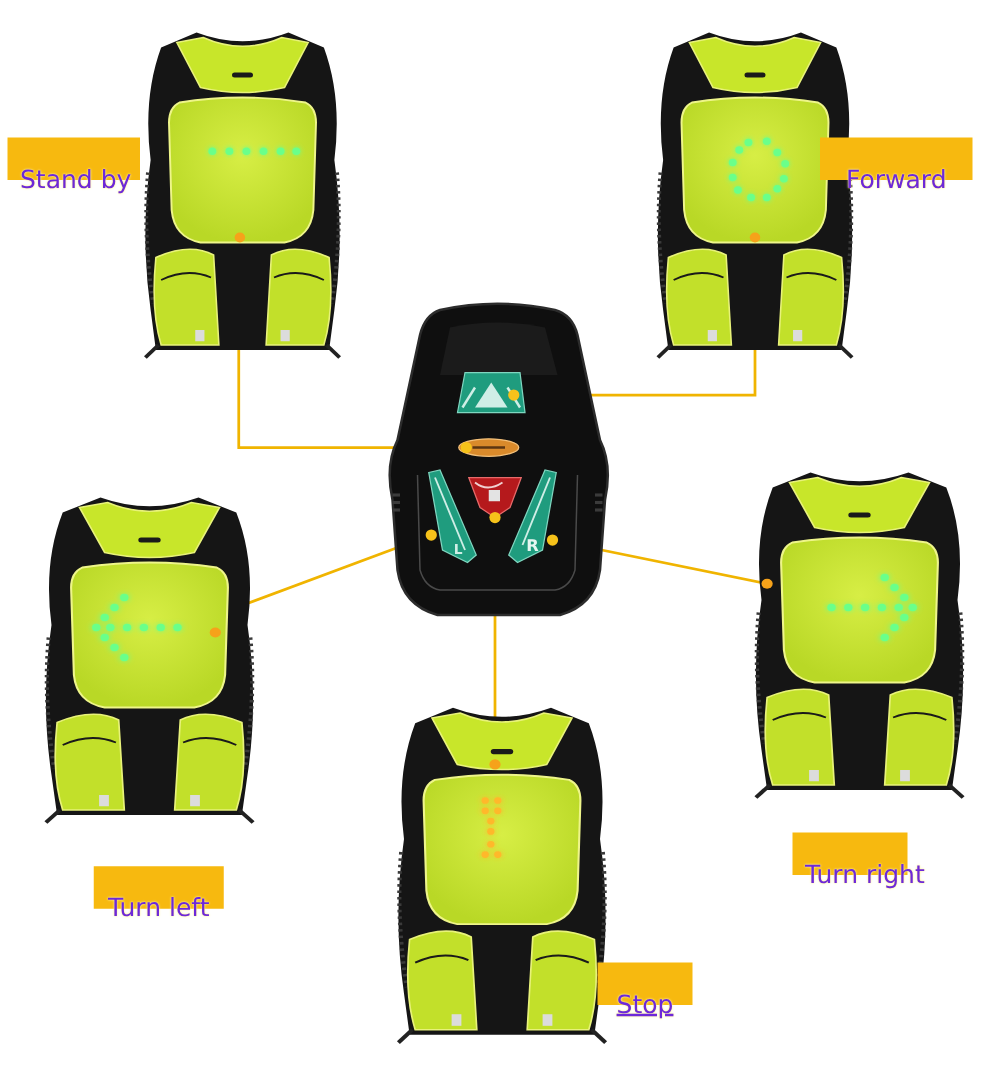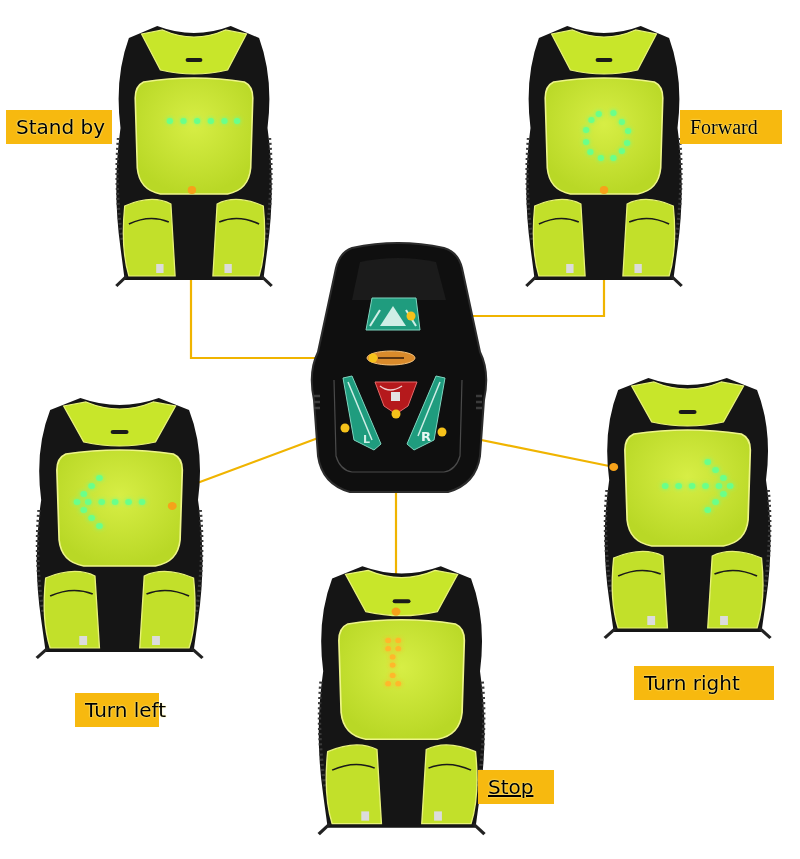--- a/index.html
+++ b/index.html
@@ -1,24 +1,24 @@
 <!DOCTYPE html>
 <html><head>
 <meta charset="utf-8">
 <style>
   html, body { margin: 0; padding: 0; background: #ffffff; }
   body { width: 800px; height: 859px; position: relative; overflow: hidden;
          font-family: "DejaVu Sans", sans-serif; }
   #stage { position: absolute; left: 0; top: 0; width: 800px; height: 859px; }
   .label {
-    position: absolute; background: #f7b90f; color: #000000;
+    position: absolute; background: #f7b90f; color: #6d28d9;
     font-family: "DejaVu Sans", sans-serif; font-size: 20px; line-height: 34px;
-    height: 34px; padding: 0 10px; white-space: nowrap;
+    height: 34px; padding: 16px 10px; white-space: nowrap;
     text-shadow: 0 0 2px #fff39a, 0 0 1px #fff39a;
-    box-sizing: border-box; 
+    box-sizing: border-box; text-align: center;
   }
 </style>
 </head>
 <body>
 
 <svg id="stage" viewBox="0 0 800 859" xmlns="http://www.w3.org/2000/svg">
   <defs>
     <radialGradient id="panelGrad" cx="50%" cy="40%" r="60%">
       <stop offset="0%" stop-color="#d7ee45"></stop>
       <stop offset="100%" stop-color="#b9d826"></stop>
@@ -201,16 +201,16 @@
     <g>
       <path d="M445,378 L436,376 L407,444 L414,450 L434,440 Z" fill="#1f9c7e" stroke="#7fd6c0" stroke-width="1"></path>
       <path d="M440,382 L418,436" stroke="#cfeee6" stroke-width="1.5"></path>
       <text x="421" y="441" font-family="DejaVu Sans, sans-serif" font-size="13" font-weight="bold" fill="#e6f7f2">R</text>
     </g>
     <circle cx="442" cy="432" r="4.5" fill="#f6c21a"></circle>
   </g>
 </svg>
 
 <div class="label" style="left:6px; top:110px; width:106px;">Stand by</div>
-<div class="label" style="left:680px; top:110px; width:102px;font-family:Liberation Serif, serif;">Forward</div>
-<div class="label" style="left:75px; top:693px; width:84px;">Turn left</div>
-<div class="label" style="left:634px; top:666px; width:140px;">Turn right</div>
+<div class="label" style="left:656px; top:110px; width:122px;">Forward</div>
+<div class="label" style="left:75px; top:693px; width:104px;">Turn left</div>
+<div class="label" style="left:634px; top:666px; width:92px;">Turn right</div>
 <div class="label" style="left:478px; top:770px; width:76px;text-decoration:underline;">Stop</div>
 
 </body></html>

